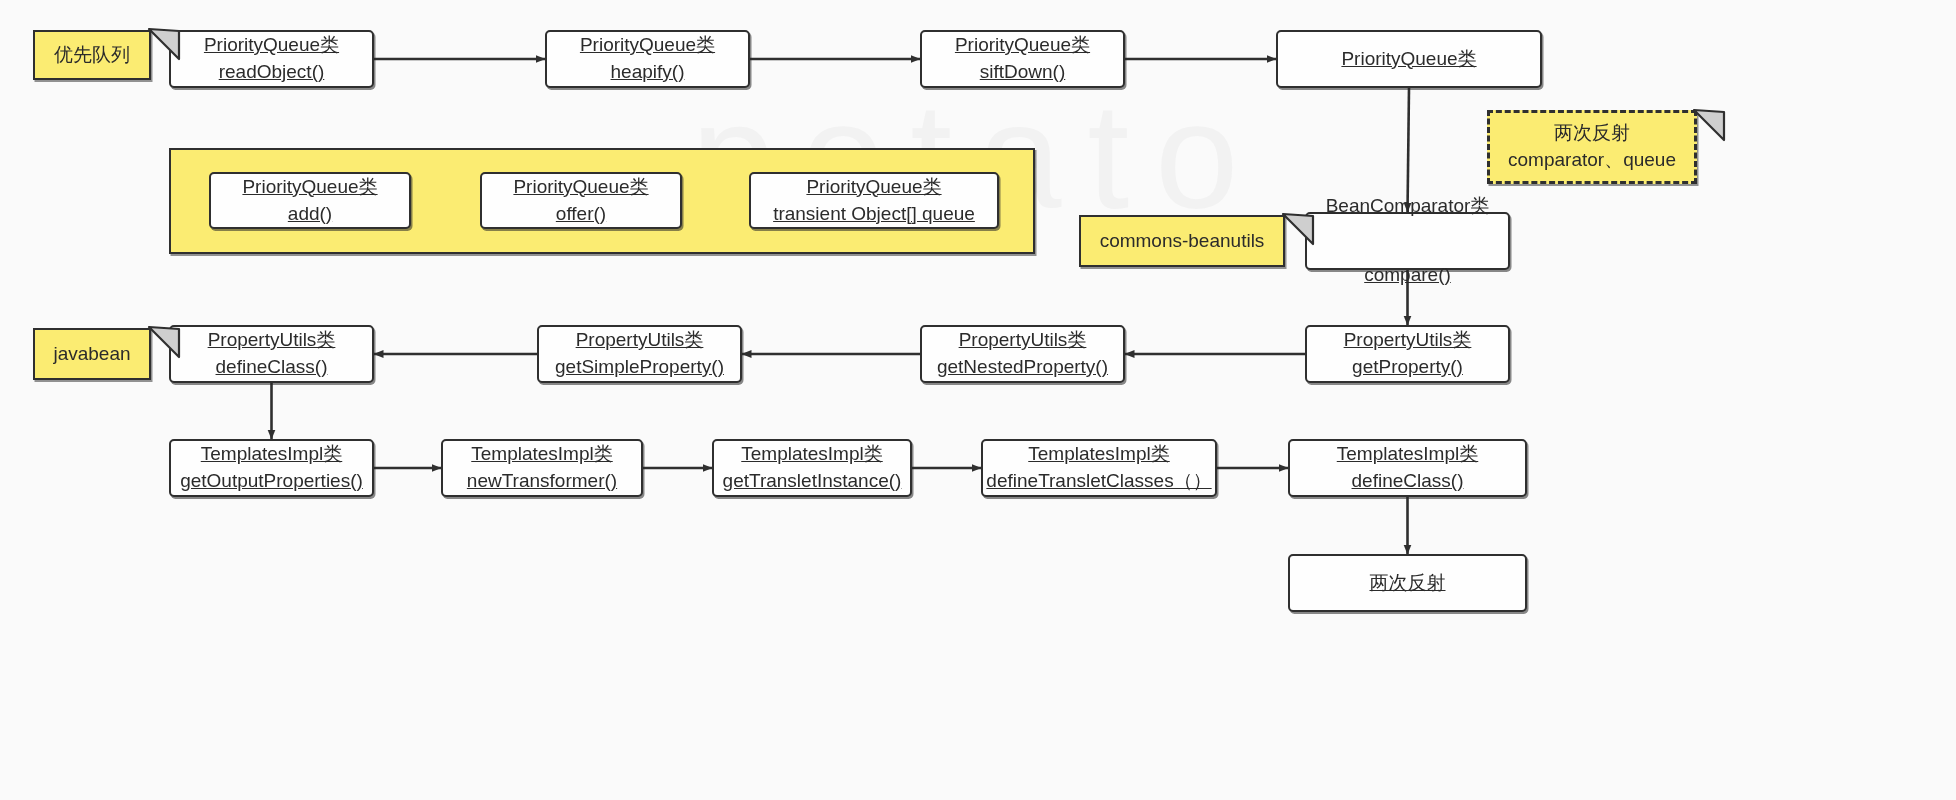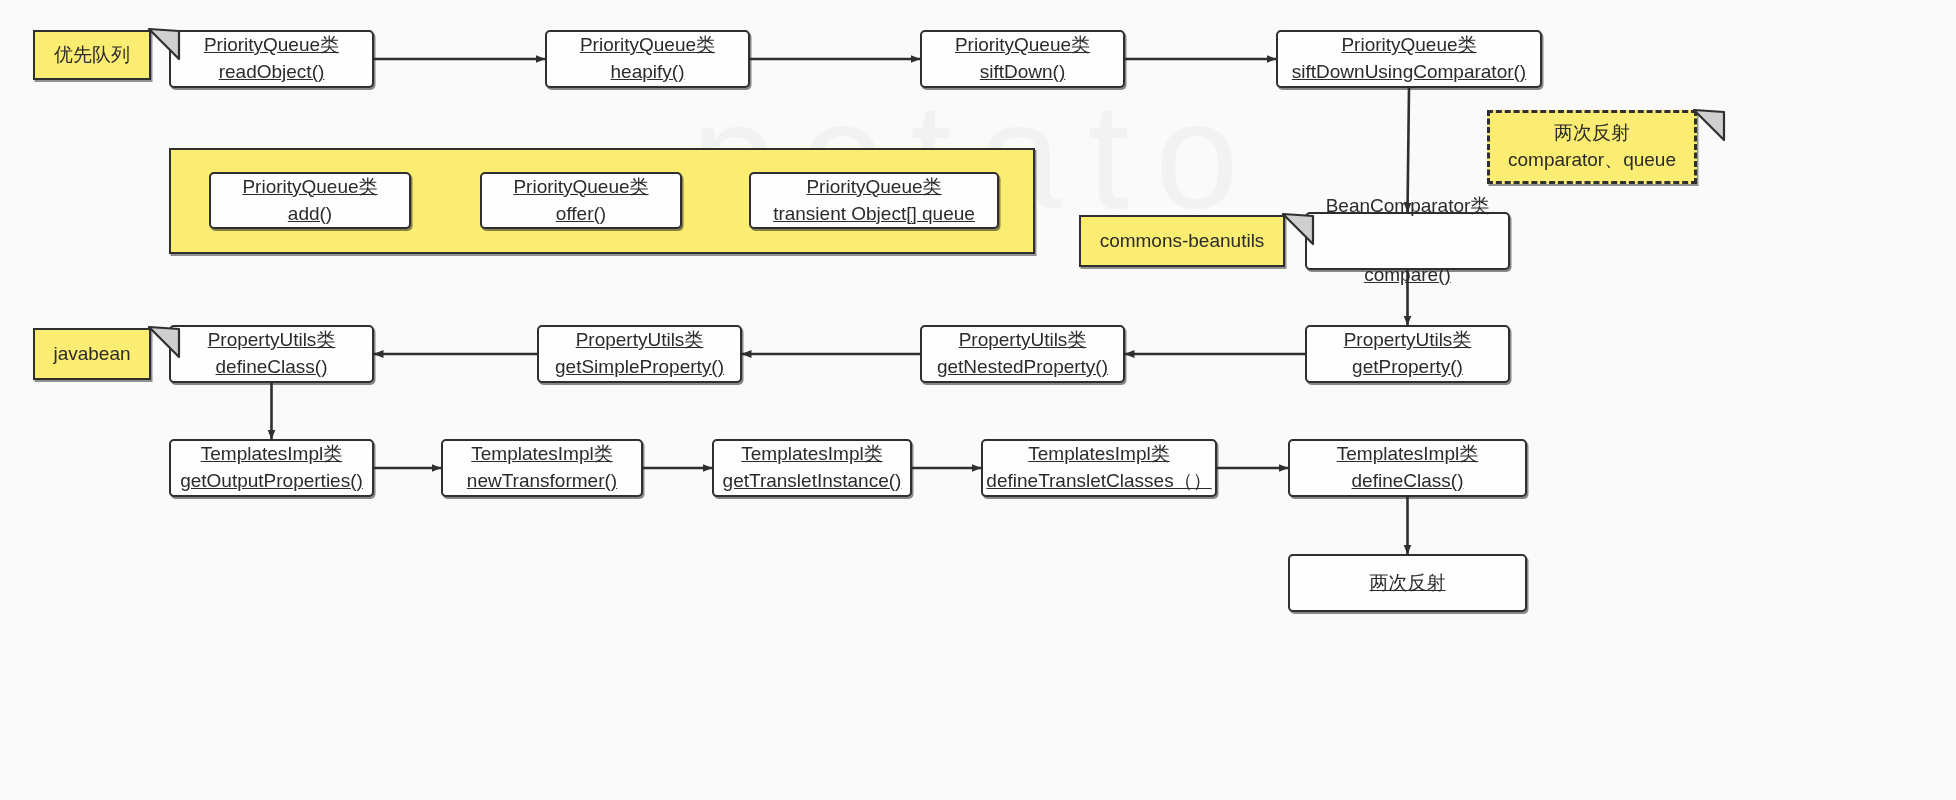--- a/index.html
+++ b/index.html
@@ -125,21 +125,20 @@
       <div class="node" style="left: 545px; top: 30px; width: 205px; height: 58px;">
         <span class="l1">PriorityQueue类</span>
         <span class="l2">heapify()</span>
       </div>
       <div class="node" style="left: 920px; top: 30px; width: 205px; height: 58px;">
         <span class="l1">PriorityQueue类</span>
         <span class="l2">siftDown()</span>
       </div>
       <div class="node" style="left: 1276px; top: 30px; width: 266px; height: 58px;">
         <span class="l1">PriorityQueue类</span>
-        <span class="l2">siftDownUsingComparator()</span>
       </div>
       <div class="node" style="left: 209px; top: 172px; width: 202px; height: 57px;">
         <span class="l1">PriorityQueue类</span>
         <span class="l2">add()</span>
       </div>
       <div class="node" style="left: 480px; top: 172px; width: 202px; height: 57px;">
         <span class="l1">PriorityQueue类</span>
         <span class="l2">offer()</span>
       </div>
       <div class="node" style="left: 749px; top: 172px; width: 250px; height: 57px;">

